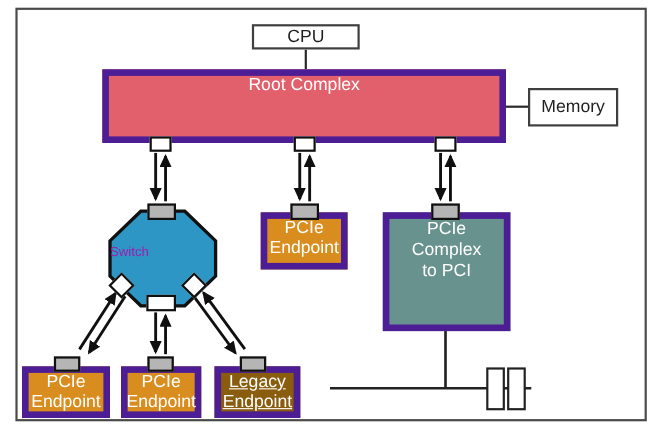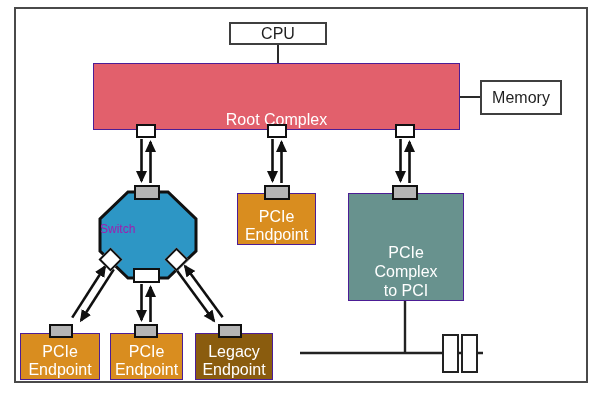--- a/index.html
+++ b/index.html
@@ -7,36 +7,36 @@
     position:relative;width:600px;height:400px;background:#ffffff;overflow:hidden;
     font-family:"Liberation Sans",sans-serif;
   }
   .frame{
     position:absolute;left:14px;top:7px;width:574px;height:376px;
     border:2px solid #4a4a4a;box-sizing:border-box;z-index:0;background:#fff;
   }
   svg.layer{position:absolute;left:0;top:0;z-index:1;}
   .box{
     position:absolute;box-sizing:border-box;z-index:2;
-    display:flex;flex-direction:column;align-items:center;justify-content:flex-end;
-    text-align:center;border:1px solid #4c1d95;color:#ffffff;
+    display:flex;flex-direction:column;align-items:center;justify-content:flex-start;
+    text-align:center;border:6px solid #4c1d95;color:#ffffff;
   }
   .wbox{
     position:absolute;box-sizing:border-box;z-index:2;
     display:flex;align-items:center;justify-content:center;text-align:center;
     background:#ffffff;border:2px solid #3f3f3f;color:#1f1f1f;
   }
   .rc{left:93px;top:63px;width:367px;height:67px;background:#e2606c;font-size:16px;}
   .cpu{left:229px;top:22px;width:98px;height:23px;font-size:16px;justify-content:center;}
   .memory{left:480px;top:80px;width:82px;height:35px;font-size:16px;}
   .ep{background:#d98d1f;font-size:16px;line-height:18px;}
   .ep-top{left:237px;top:193px;width:79px;height:52px;}
   .ep-left{left:20px;top:333px;width:80px;height:47px;}
   .ep-mid{left:110px;top:333px;width:73px;height:47px;}
-  .ep-legacy{left:195px;top:333px;width:78px;height:47px;background:#8a5c0e;}
+  .ep-legacy{left:195px;top:333px;width:78px;height:47px;background:#8a5c0e;text-decoration:underline;}
   .bridge{left:348px;top:193px;width:116px;height:108px;background:#68928e;font-size:16px;line-height:19px;}
   .switch-label{
     position:absolute;left:100px;top:222px;width:96px;z-index:3;
     text-align:left;color:#a21caf;font-size:12px;
   }
   .port{position:absolute;box-sizing:border-box;border:2px solid #101010;z-index:3;}
   .pwhite{background:#ffffff;}
   .pgray{background:#b5b5b5;}
   .diamond{
     position:absolute;width:17px;height:17px;box-sizing:border-box;z-index:3;

